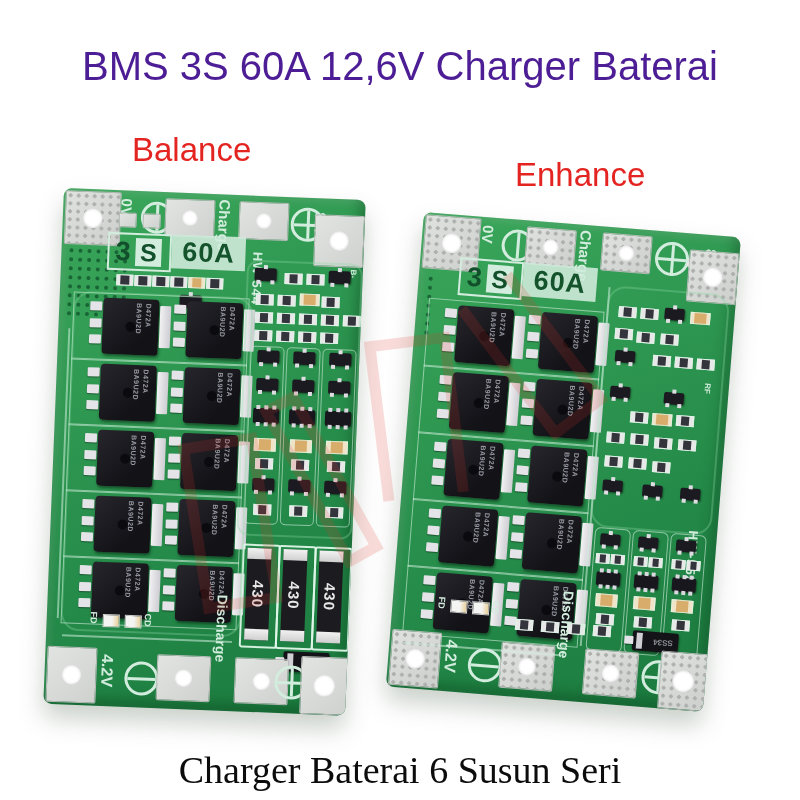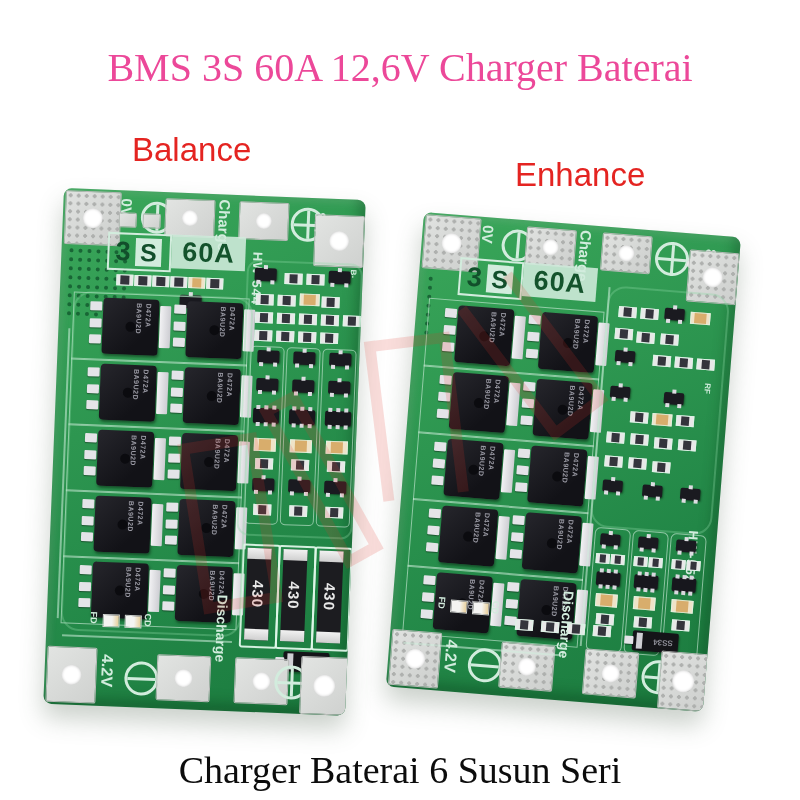--- a/index.html
+++ b/index.html
@@ -1,19 +1,19 @@
 <!DOCTYPE html>
 <html><head>
 <meta charset="utf-8">
 <style>
   html,body{margin:0;padding:0;background:#fff;}
   #canvas{position:relative;width:800px;height:800px;background:#fff;overflow:hidden;
           font-family:"Liberation Sans",sans-serif;}
   .title{position:absolute;left:0;top:44px;width:800px;text-align:center;
-         font-family:Liberation Serif, serif;font-size:40px;color:#ec4899;letter-spacing:0px;}
+         font-family:Liberation Sans, sans-serif;font-size:40px;color:#4c1d95;letter-spacing:0px;}
   .caption{position:absolute;left:0;top:748px;width:800px;text-align:center;
            font-family:"Liberation Serif",serif;font-size:38px;color:#0c0c0c;}
   .redlab{position:absolute;font-size:33px;color:#e42421;}
   .board{position:absolute;border-radius:8px;overflow:hidden;
          background:linear-gradient(150deg,#3aa75a 0%,#2d9650 38%,#228747 70%,#1b7a3e 100%);
          box-shadow:0 14px 24px rgba(70,90,70,.28), inset -5px -7px 14px rgba(0,45,15,.35), inset 3px 3px 9px rgba(255,255,255,.14);}
   .abs{position:absolute;}
   .pad{position:absolute;background:linear-gradient(135deg,#e2e4e2,#cfd1cf);border:1px solid #b7bab7;border-radius:2px;}
   .pad.dotted{background-image:radial-gradient(circle,#aeb0ae 1.6px,transparent 1.9px),linear-gradient(135deg,#e0e2e0,#cdcfcd);background-size:8px 8px,100% 100%;}
   .hole{position:absolute;background:#ffffff;border-radius:50%;box-shadow:inset 0 0 3px rgba(0,0,0,.25);}

